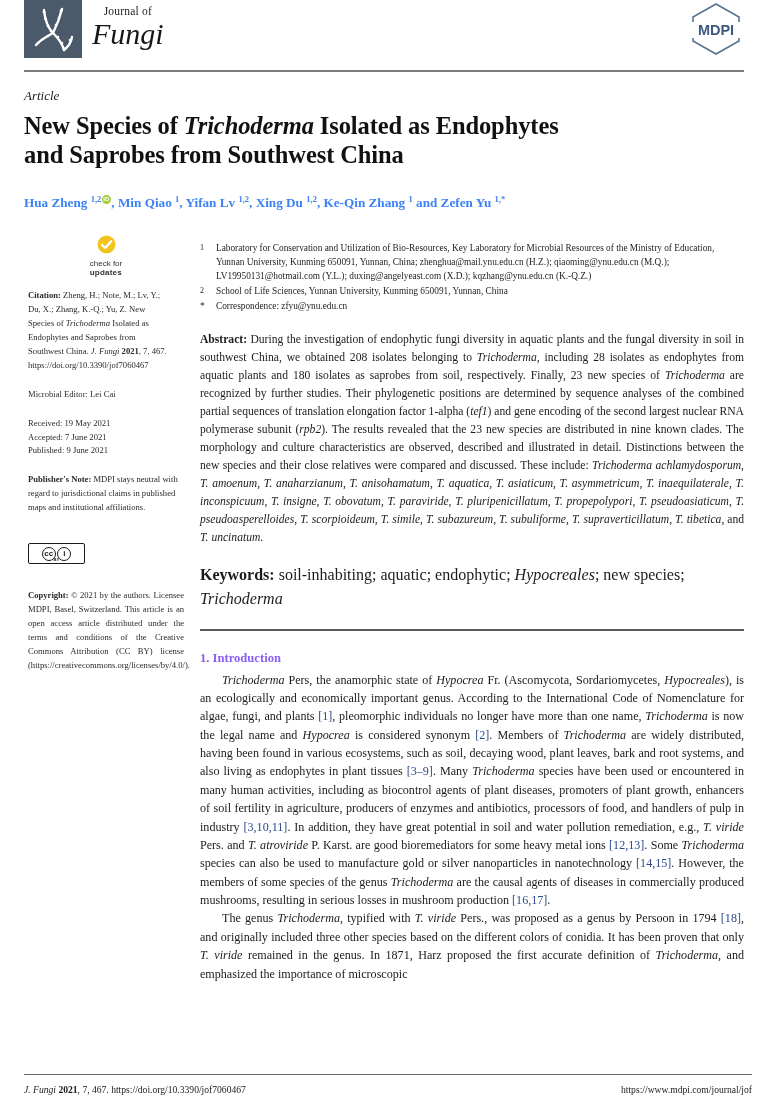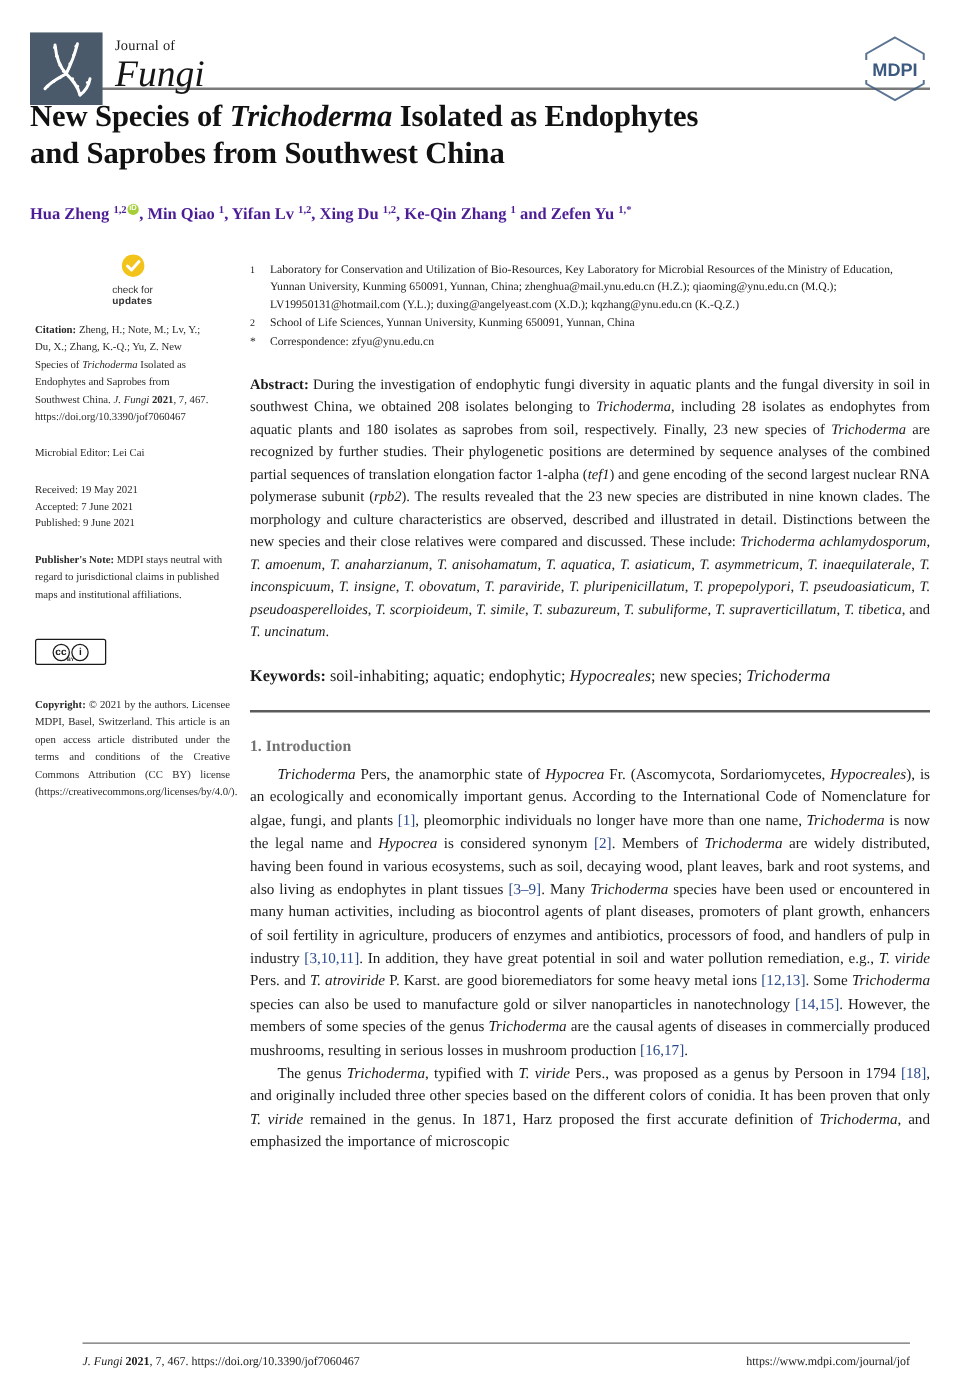--- a/index.html
+++ b/index.html
@@ -18,22 +18,22 @@
     width: 768px;
     height: 1117px;
     padding: 0 24px;
   }
 
   
   .header {
     display: flex;
     align-items: flex-start;
     justify-content: space-between;
-    padding-top: 26px;
     height: 64px;
+    text-align: center;
   }
   .brand { display:flex; align-items:center; gap:10px; }
   .logo-mark {
     width: 58px; height: 58px;
     background: #4a5a6a;
     flex: 0 0 58px;
     position: relative;
     overflow: hidden;
   }
   .logo-mark svg { display:block; }
@@ -85,21 +85,21 @@
     color: #111;
   }
   .title i { font-style: italic; }
 
   
   .authors {
     font-size: 13.2px;
     font-weight: bold;
     margin-top: 24px;
     line-height: 1.4;
-    color: #4c1d95;
+    color: #3b82f6;
   }
   .authors sup { font-size: 8.5px; font-weight: bold; vertical-align: super; }
   .orcid {
     display:inline-block;
     width: 9px; height: 9px;
     border-radius: 50%;
     background: #a6ce39;
     position: relative;
     top: -3px;
     margin-left: 1px;
@@ -151,39 +151,39 @@
     font-size: 11.6px;
     line-height: 1.55;
     text-align: justify;
     color: #1b1b1b;
   }
   .abstract b { font-weight: bold; }
   .abstract i, .kw i { font-style: italic; }
 
   .keywords {
     margin-top: 16px;
-    font-size: 13px;
+    font-size: 16px;
     line-height: 1.5;
     color: #1b1b1b;
   }
   .keywords b { font-weight: bold; }
 
   .rule-mid {
     height: 1.6px;
     background: #5b5b5b;
     margin-top: 18px;
     margin-bottom: 20px;
   }
 
   
   .sec-head {
     font-size: 12.6px;
     font-weight: bold;
     margin-bottom: 5px;
-    color: #737373;
+    color: #8b5cf6;
   }
   .para {
     font-size: 12.1px;
     line-height: 1.52;
     text-align: justify;
     text-indent: 22px;
     color: #1b1b1b;
     margin: 0;
   }
   .para i { font-style: italic; }
@@ -245,23 +245,22 @@
     font-family:"Liberation Sans", sans-serif;
     font-size: 4.2px;
     font-weight: bold;
     color: #1a1a1a;
   }
   .copyright-text { text-align: justify; margin-top: 25px; }
 
   
   .footer {
     position: absolute;
-    left: 24px; right: 40px;
+    left: 24px; right: 16px;
     bottom: 22px;
-    margin-left: 42px;
   }
   .rule-bot { height: 1.4px; background: #6d6d6d; margin-bottom: 9px; }
   .footer-row {
     display:flex;
     justify-content: space-between;
     font-size: 9.6px;
     color: #1b1b1b;
   }
   .footer-left i { font-style: italic; }
   .footer-left b { font-weight: bold; }
@@ -310,20 +309,21 @@
       <svg width="56" height="58" viewBox="0 0 56 58" aria-hidden="true">
         <polygon points="28,4 51,17 51,41 28,54 5,41 5,17" fill="none" stroke="#3c5a80" stroke-width="1.6" opacity="0.85"></polygon>
         <rect x="3" y="22" width="50" height="16" fill="#ffffff"></rect>
         <text x="28" y="35" text-anchor="middle" font-family="Liberation Sans, sans-serif" font-size="14.5" font-weight="bold" fill="#3c5a80">MDPI</text>
       </svg>
     </div>
   </div>
 
   <div class="rule-top"></div>
 
+  <div class="article-type">Article</div>
 
   <h1 class="title">
     <span>New Species of </span><i>Trichoderma</i><span> Isolated as Endophytes</span><br>
     <span>and Saprobes from Southwest China</span>
   </h1>
 
   <div class="authors" id="author-list"><span>Hua Zheng </span><sup>1,2</sup><span class="orcid"></span><span>, </span><span>Min Qiao </span><sup>1</sup><span>, </span><span>Yifan Lv </span><sup>1,2</sup><span>, </span><span>Xing Du </span><sup>1,2</sup><span>, </span><span>Ke-Qin Zhang </span><sup>1</sup><span> and </span><span>Zefen Yu </span><sup>1,*</sup></div>
 
   <div class="body-wrap">
 

